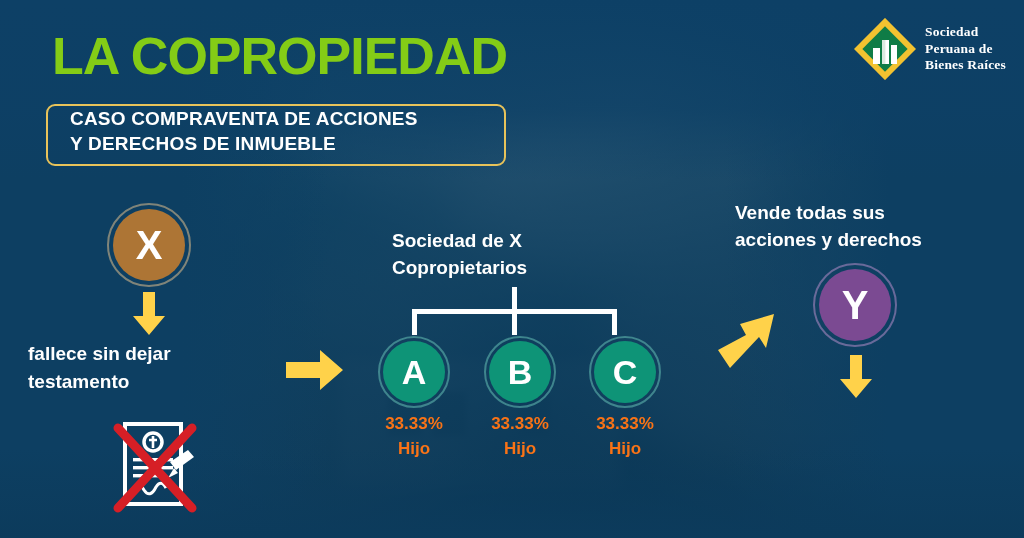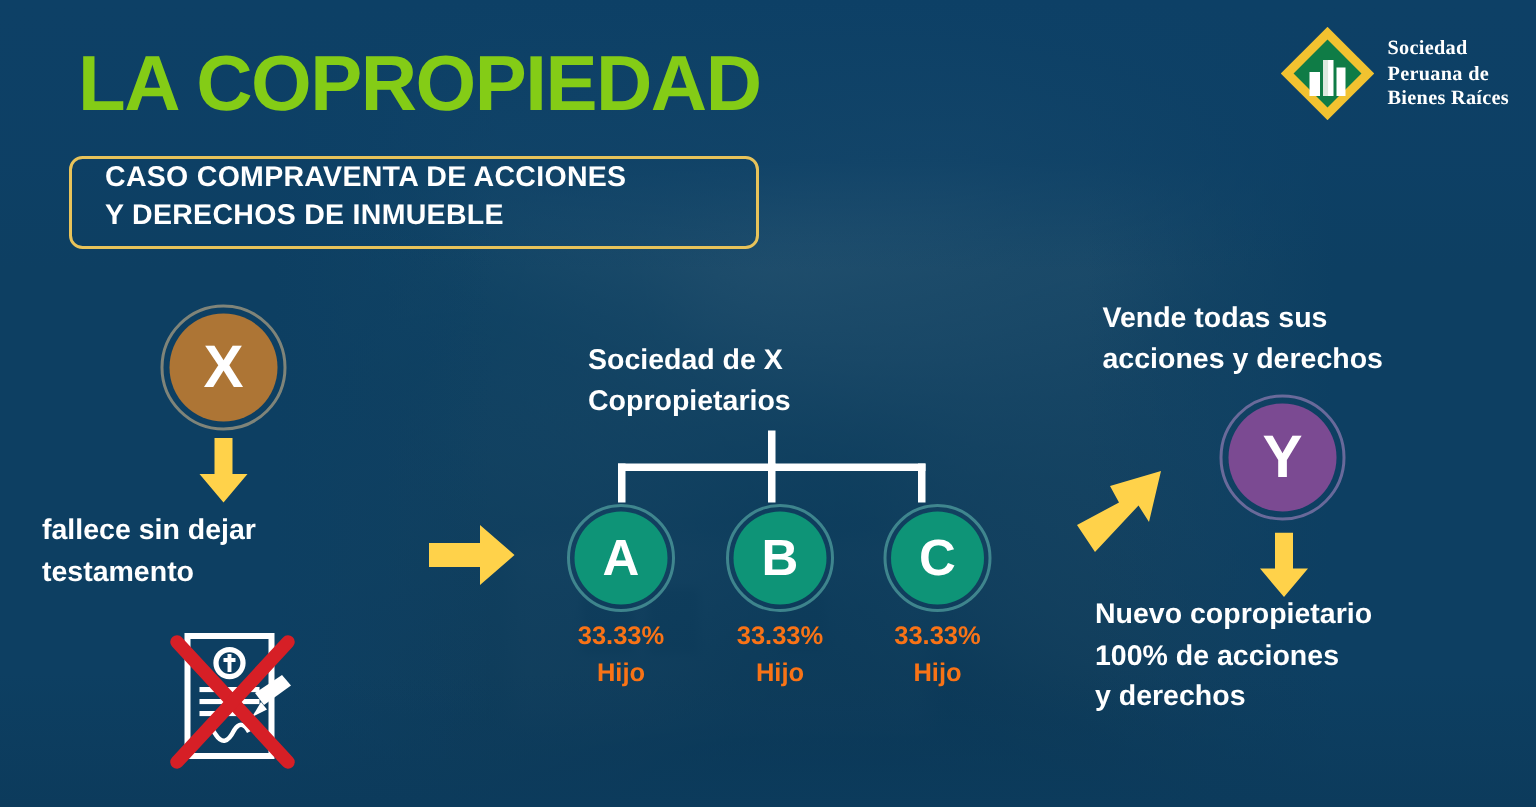--- a/index.html
+++ b/index.html
@@ -307,20 +307,15 @@
       <span class="ring"></span>
       <span>Y</span>
     </div>
 
     <div class="arrow arr-down-y">
       <svg width="36" height="44" viewBox="0 0 36 44">
         <path d="M12 0 H24 V24 H34 L18 43 L2 24 H12 Z" fill="#FFD24A"></path>
       </svg>
     </div>
 
-    <div class="lbl lbl-new">
-      <div>Nuevo copropietario</div>
-      <div>100% de acciones</div>
-      <div>y derechos</div>
-    </div>
 
   </div>
 </div>
 
 </body></html>

